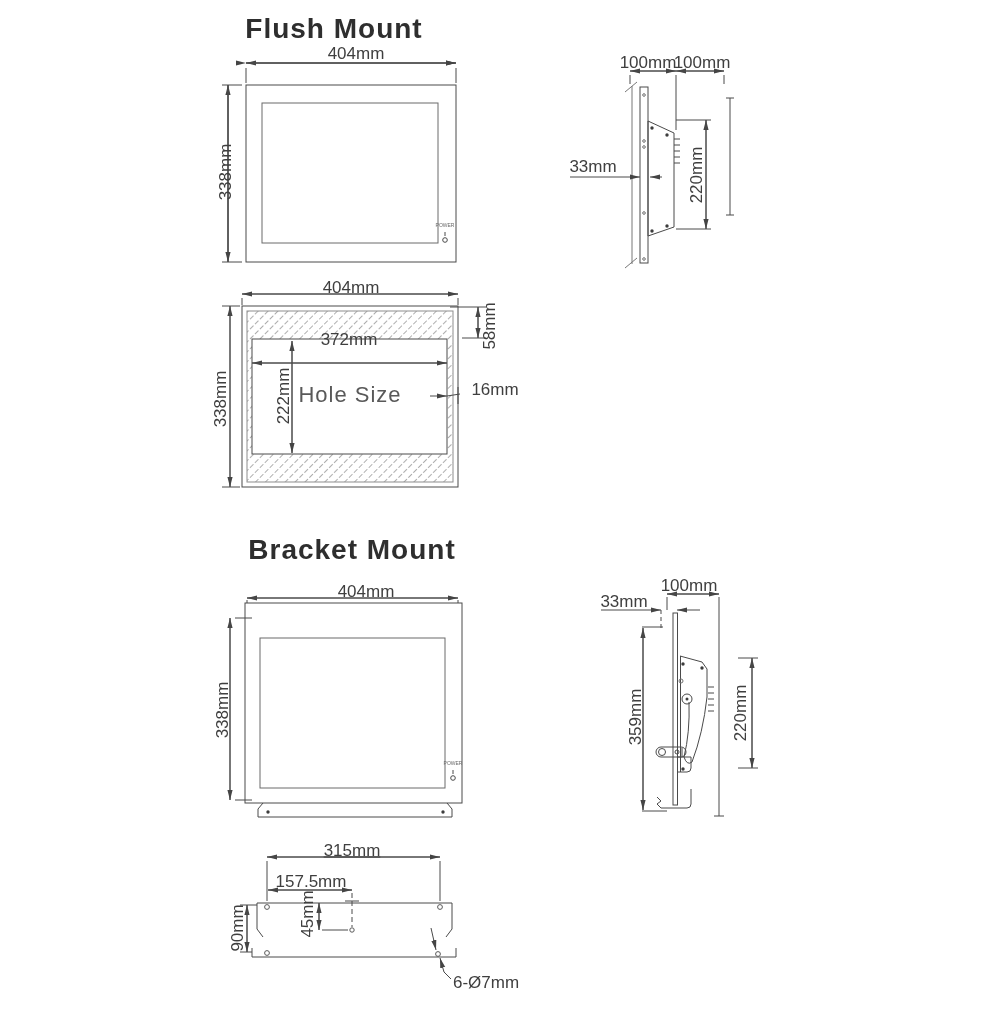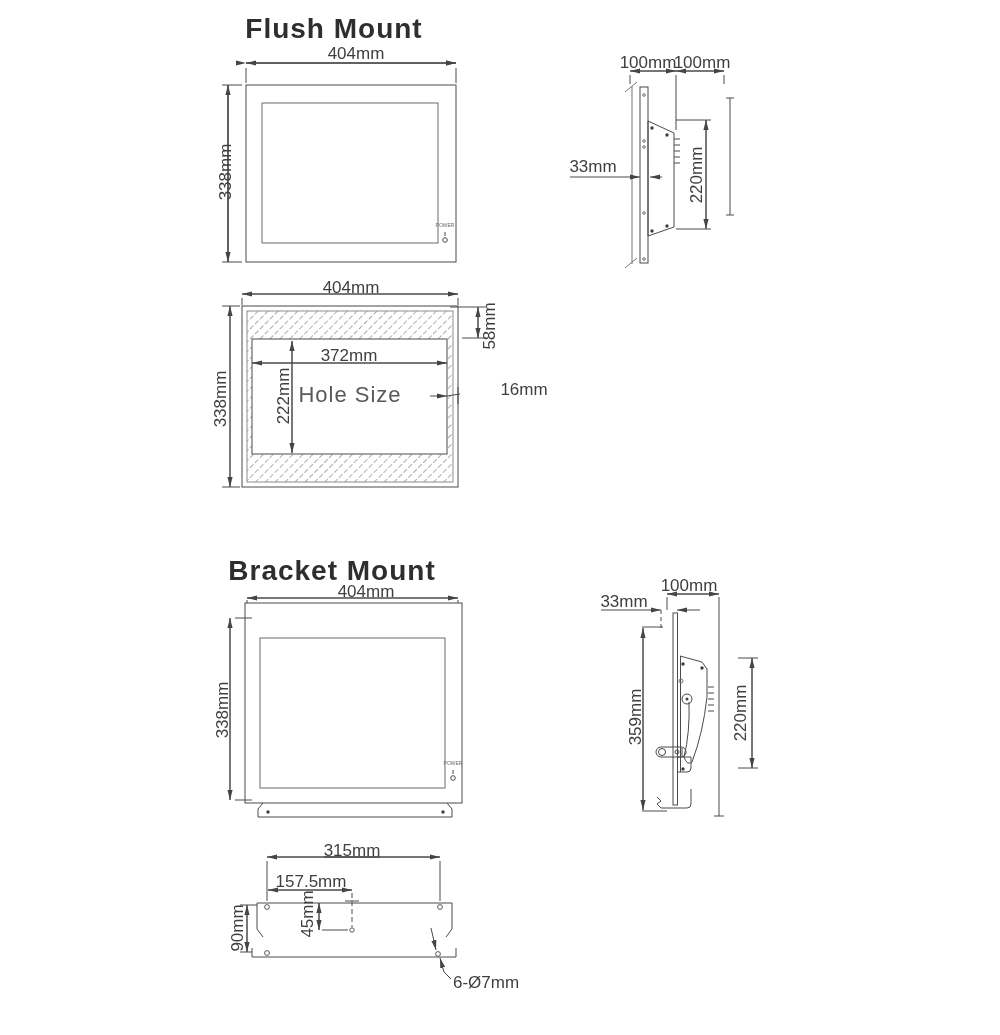--- a/index.html
+++ b/index.html
@@ -247,37 +247,37 @@
     <line x1="247" y1="905" x2="247" y2="952" marker-end="url(#arr)"></line>
     <line x1="240" y1="905" x2="257" y2="905"></line>
         <line x1="240" y1="952" x2="252" y2="952"></line>
     <line x1="431" y1="928" x2="436" y2="950" marker-end="url(#arr)"></line>
     <line x1="444" y1="972" x2="440" y2="958" marker-end="url(#arr)"></line>
     <line x1="444" y1="972" x2="451" y2="979"></line>
   </g>
 </svg>
 
 <span class="title" style="left:334px; top:29px;">Flush Mount</span>
-<span class="title" style="left:332px; top:550px;margin-top:21px;">Bracket Mount</span>
+<span class="title" style="left:352px; top:550px;">Bracket Mount</span>
 
 <span class="lbl" style="left:356px; top:53px;">404mm</span>
 <span class="lbl rot" style="left:225px; top:172px;">338mm</span>
 
 <span class="lbl" style="left:648px; top:62px;">100mm</span>
 <span class="lbl" style="left:702px; top:62px;">100mm</span>
 <span class="lbl" style="left:593px; top:166px;">33mm</span>
 <span class="lbl rot" style="left:696px; top:175px;">220mm</span>
 
 <span class="lbl" style="left:351px; top:287px;">404mm</span>
 <span class="lbl rot" style="left:220px; top:399px;">338mm</span>
 <span class="lbl rot" style="left:489px; top:326px;">58mm</span>
-<span class="lbl" style="left:349px; top:355px;">372mm</span>
+<span class="lbl" style="left:349px; top:339px;">372mm</span>
 <span class="lbl rot" style="left:283px; top:396px;">222mm</span>
 <span class="caption" style="left:350px; top:395px;">Hole Size</span>
-<span class="lbl" style="left:524px; top:389px;">16mm</span>
+<span class="lbl" style="left:495px; top:389px;">16mm</span>
 
 <span class="lbl" style="left:366px; top:591px;">404mm</span>
 <span class="lbl rot" style="left:222px; top:710px;">338mm</span>
 
 <span class="lbl" style="left:624px; top:601px;">33mm</span>
 <span class="lbl" style="left:689px; top:585px;">100mm</span>
 <span class="lbl rot" style="left:635px; top:717px;">359mm</span>
 <span class="lbl rot" style="left:740px; top:713px;">220mm</span>
 
 <span class="lbl" style="left:352px; top:850px;text-decoration:underline;">315mm</span>

